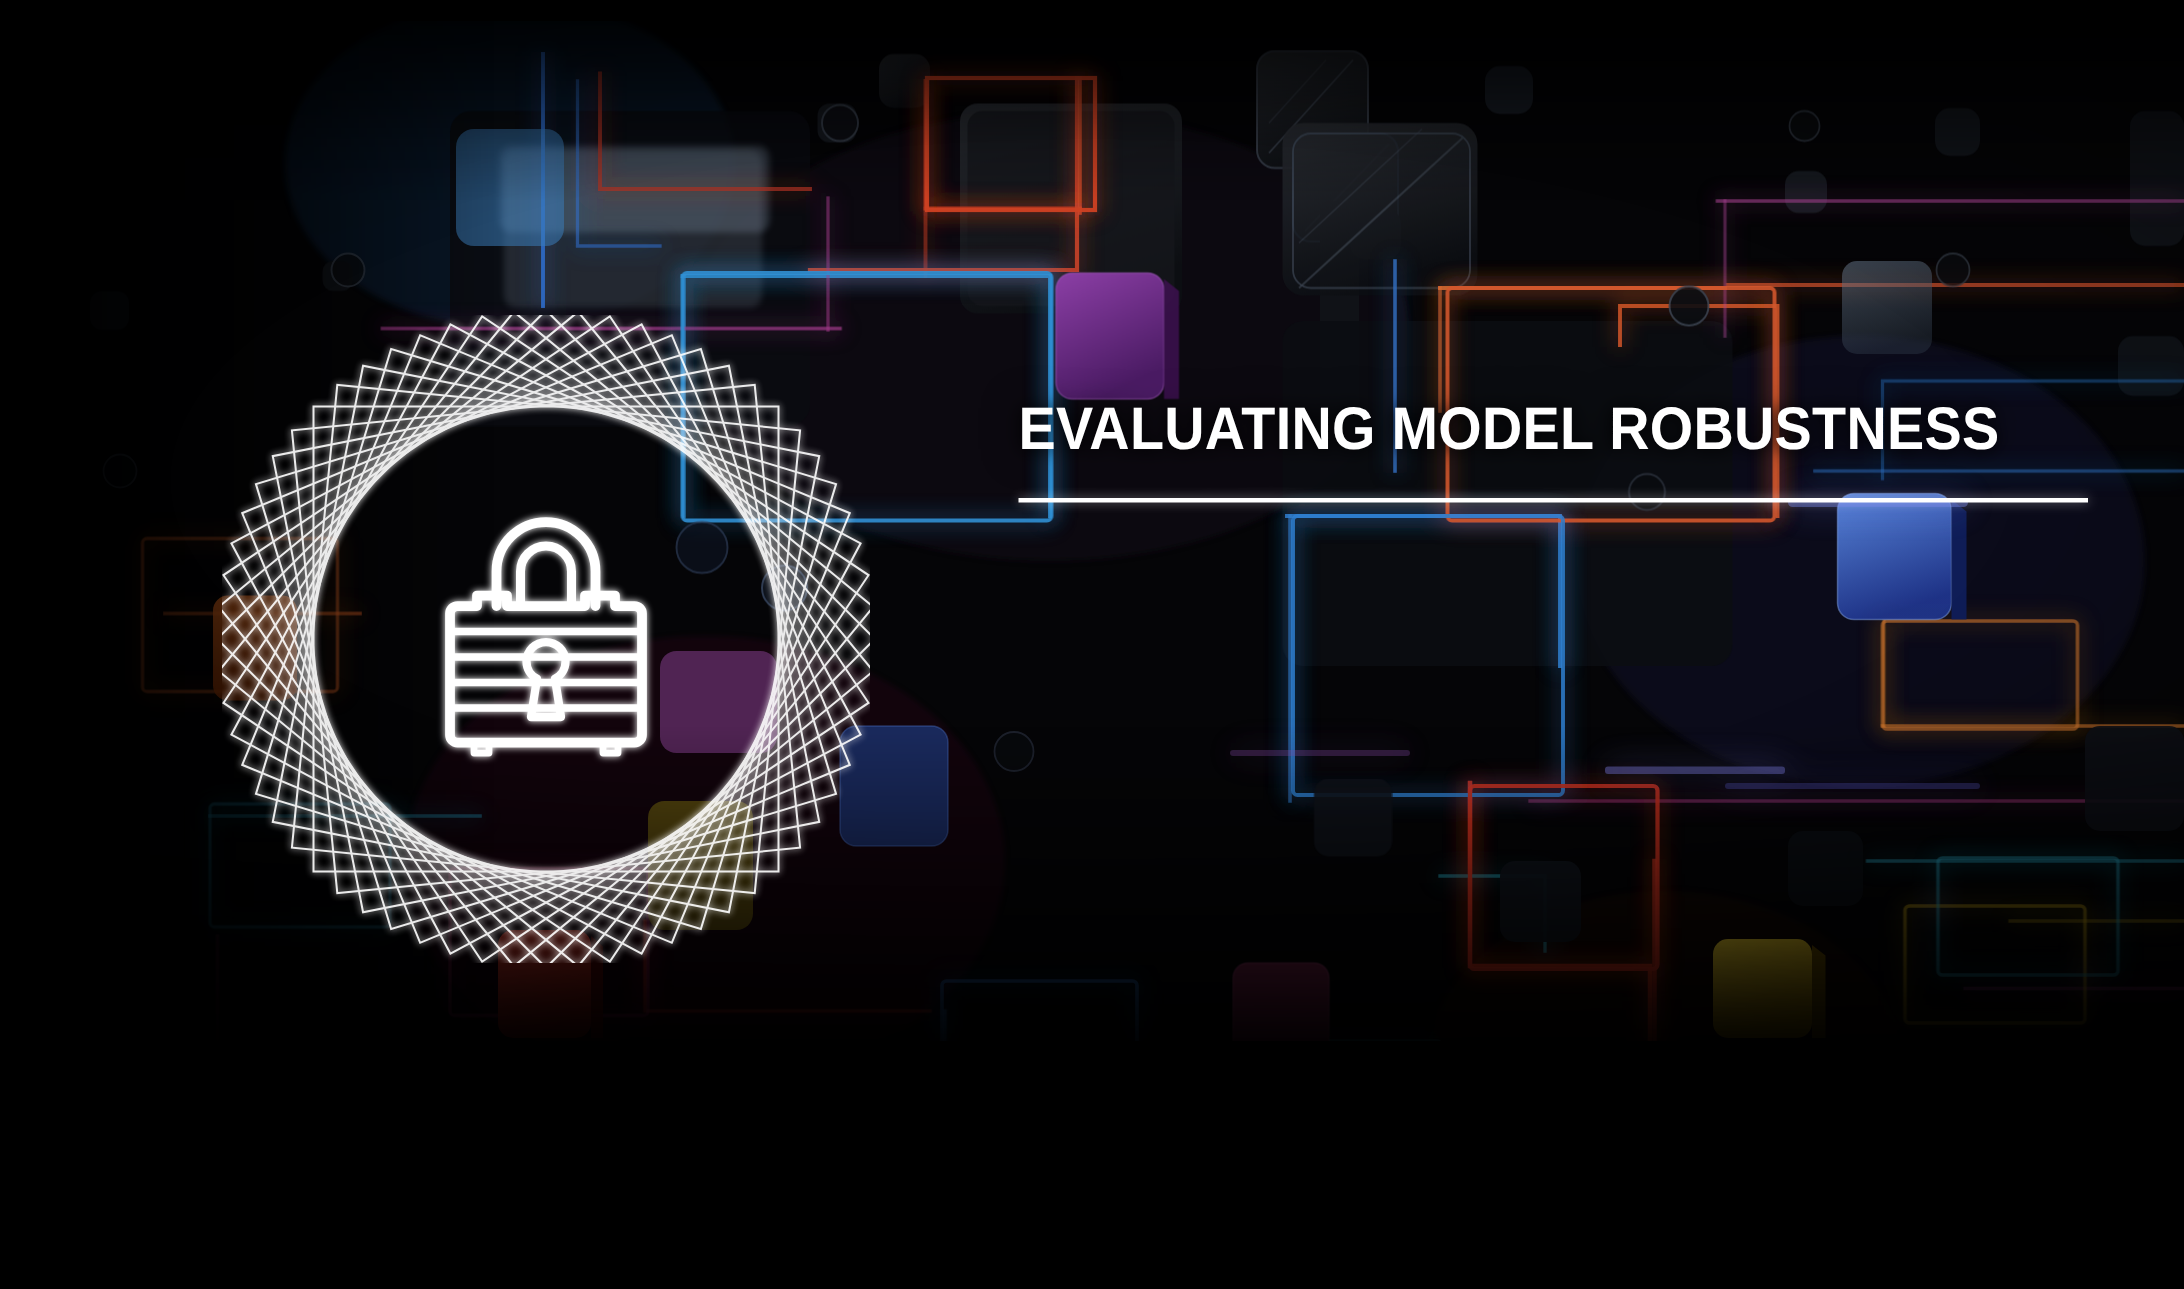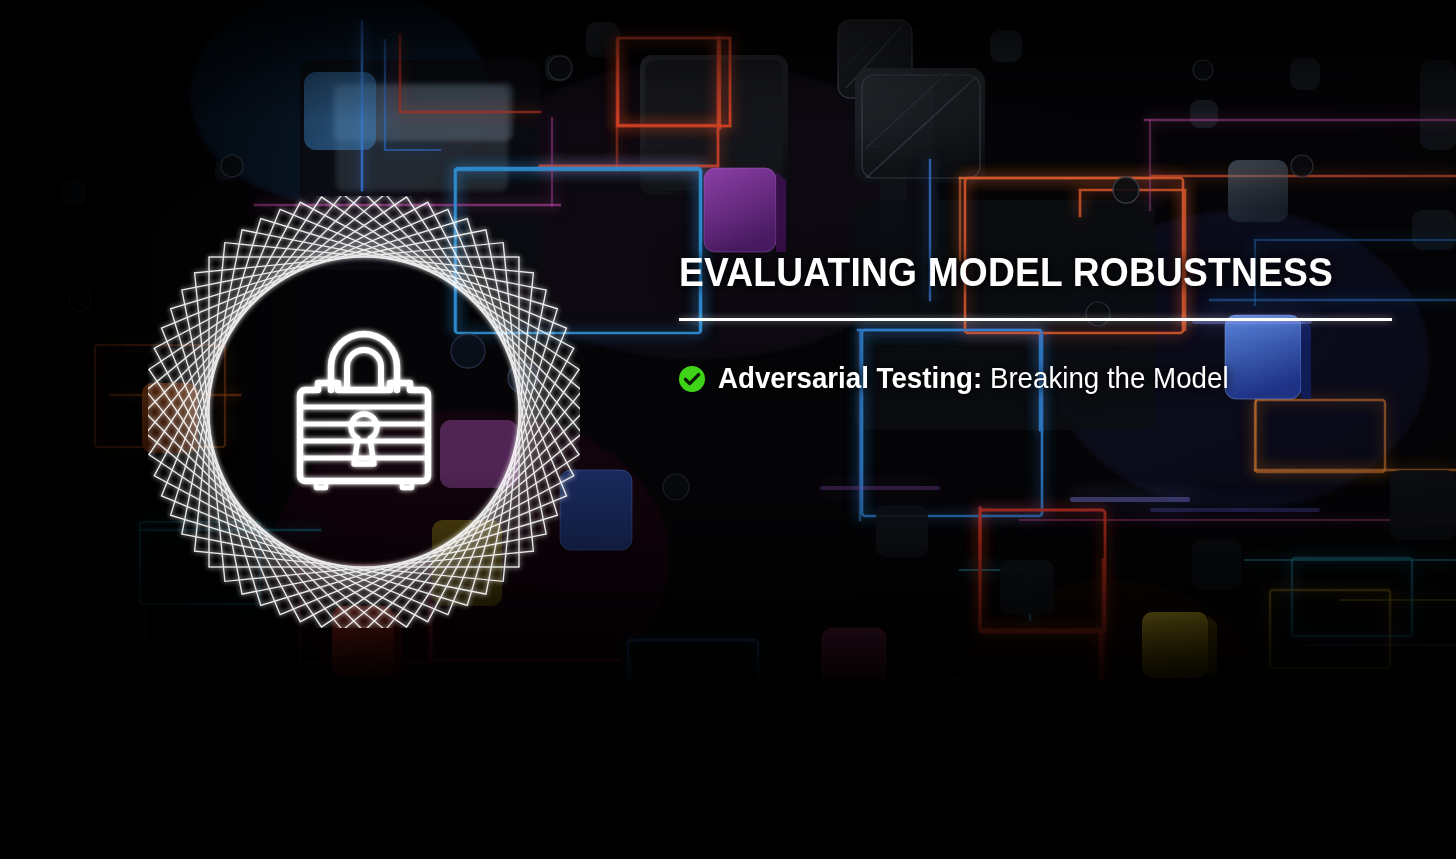--- a/index.html
+++ b/index.html
@@ -5,20 +5,21 @@
 <style>
   * { margin:0; padding:0; box-sizing:border-box; }
   html,body{
     width:1456px; height:859px; overflow:hidden;
     background:#000;
     font-family:"Liberation Sans", sans-serif;
   }
   #slide{
     position:relative; width:1456px; height:680px; overflow:hidden;
     background:#3b82f6;
+    margin-top:14px;
   }
 
   
   #bg{ position:absolute; inset:0; overflow:hidden; }
   #bg svg{ position:absolute; inset:0; display:block; }
 
   .vig{
     position:absolute; inset:0; pointer-events:none;
     background:
       radial-gradient(120% 95% at 50% 45%, rgba(0,0,0,0) 35%, rgba(0,0,0,0.55) 78%, rgba(0,0,0,0.88) 100%);
@@ -406,29 +407,20 @@
 
   <div id="panel">
 
     <div id="title">EVALUATING MODEL ROBUSTNESS</div>
 
     <div id="rule"></div>
 
     <div id="bullets">
 
 
-      <div class="bullet">
-        <span class="chk">
-          <svg width="26" height="26" viewBox="0 0 26 26" xmlns="http://www.w3.org/2000/svg">
-            <circle cx="13" cy="13" r="13" fill="#3fd417"></circle>
-            <path d="M6.4 13.4 L10.7 17.6 L19.6 8.6" stroke="#0b1a06" stroke-width="3.4" fill="none" stroke-linecap="round" stroke-linejoin="round"></path>
-          </svg>
-        </span>
-        <span class="btext"><b>Adversarial Testing:</b><span class="reg"> Breaking the Model</span></span>
-      </div>
 
 
     </div>
   </div>
 
   <div id="logo">
     <svg width="84" height="96" viewBox="0 0 84 96" xmlns="http://www.w3.org/2000/svg">
       <g fill="#ffffff">
 
         <circle cx="22.5" cy="15.5" r="7.5"></circle>

